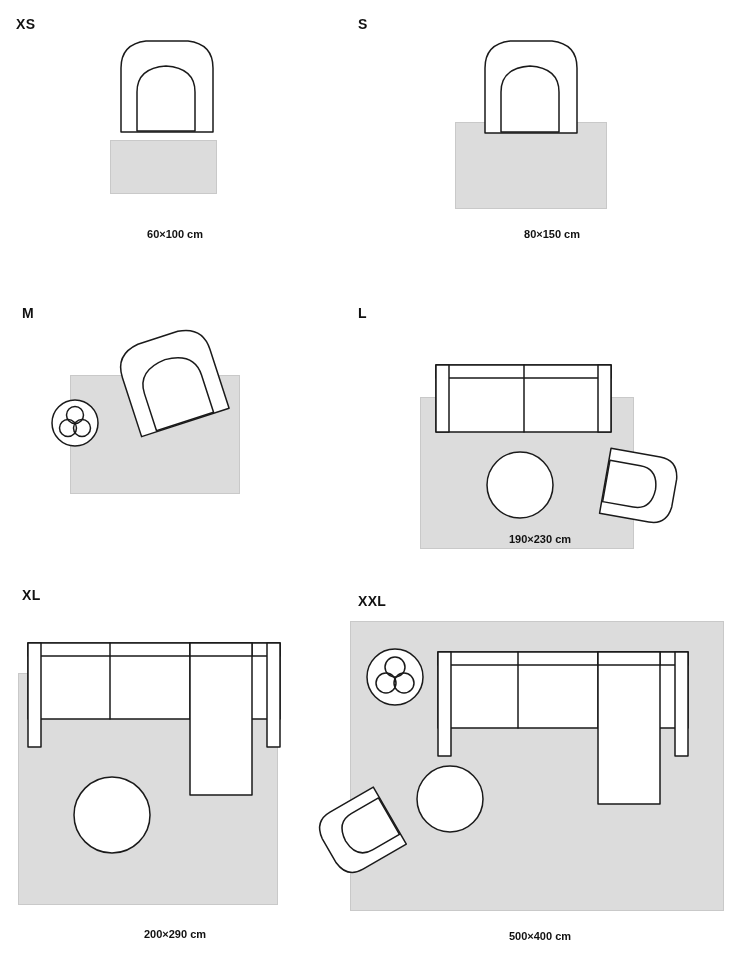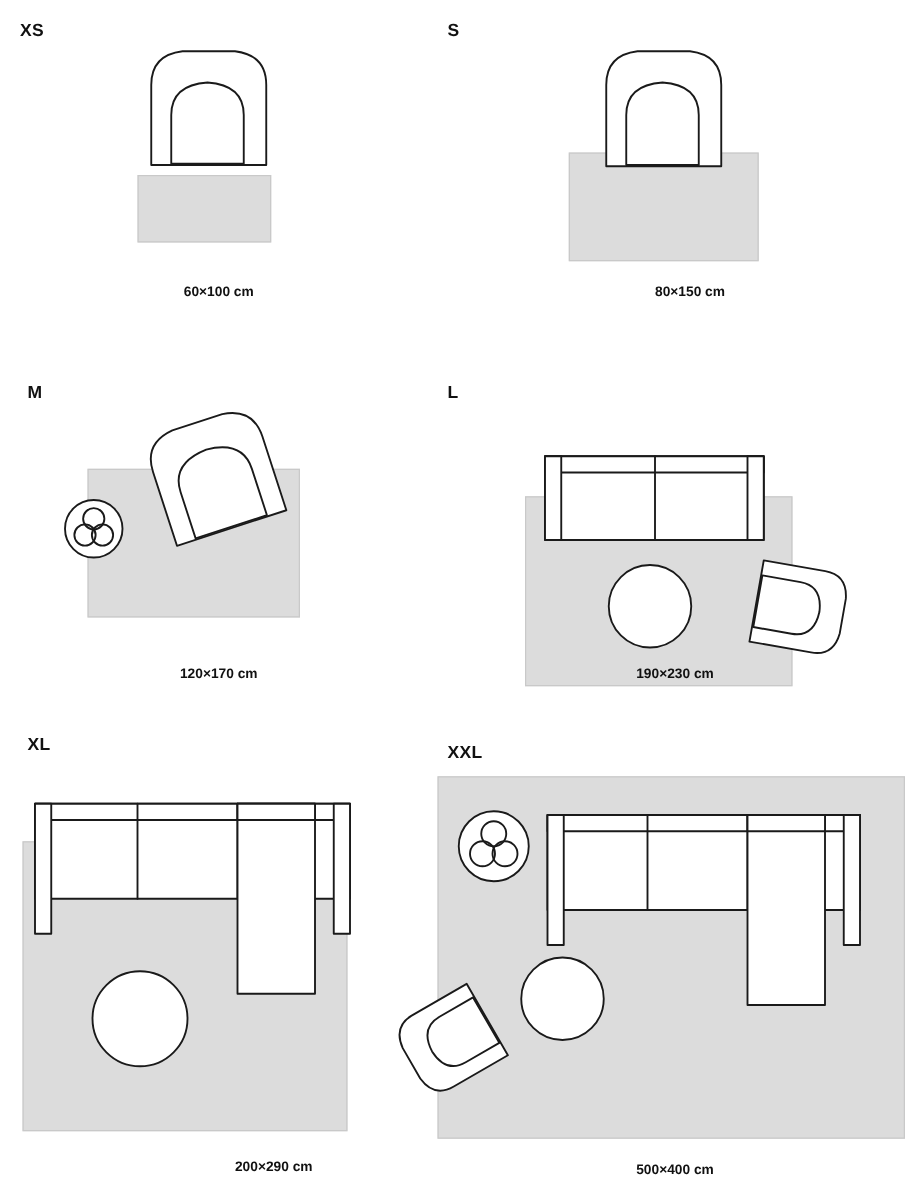--- a/index.html
+++ b/index.html
@@ -117,21 +117,20 @@
 
         <g>
           <circle class="stroke" cx="75" cy="98" r="23"></circle>
           <circle class="strokeonly" cx="75" cy="90" r="8.5"></circle>
           <circle class="strokeonly" cx="68" cy="103" r="8.5"></circle>
           <circle class="strokeonly" cx="82" cy="103" r="8.5"></circle>
         </g>
       </svg>
     </div>
 
-    <div class="dim-label" style="left:0px; top:258px; width:350px;">120×170 cm</div>
   </div>
 
   <div class="cell" style="left:350px; top:275px; width:380px; height:300px;">
     <div class="size-label" style="left:8px; top:30px;">L</div>
 
     <div class="stage" style="left:0px; top:50px; width:380px; height:210px;">
       <div class="rug" style="left:70px; top:72px; width:212px; height:150px;"></div>
       <svg class="overlay" width="380" height="215" viewBox="0 0 380 215">
 
         <g>
@@ -169,21 +168,21 @@
           <rect class="stroke" x="28" y="28" width="13" height="104"></rect>
           <rect class="stroke" x="190" y="28" width="62" height="152"></rect>
           <rect class="stroke" x="190" y="28" width="62" height="13"></rect>
           <rect class="stroke" x="267" y="28" width="13" height="104"></rect>
         </g>
 
         <circle class="stroke" cx="112" cy="200" r="38"></circle>
       </svg>
     </div>
 
-    <div class="dim-label" style="left:0px; top:353px; width:350px;padding-left:44px;">200×290 cm</div>
+    <div class="dim-label" style="left:0px; top:353px; width:350px;">200×290 cm</div>
   </div>
 
   <div class="cell" style="left:350px; top:575px; width:380px; height:385px;">
     <div class="size-label" style="left:8px; top:18px;">XXL</div>
 
     <div class="stage" style="left:0px; top:44px; width:380px; height:295px;">
       <div class="rug" style="left:0px; top:2px; width:372px; height:288px;"></div>
       <svg class="overlay" width="380" height="295" viewBox="0 0 380 295">
 
         <g>

